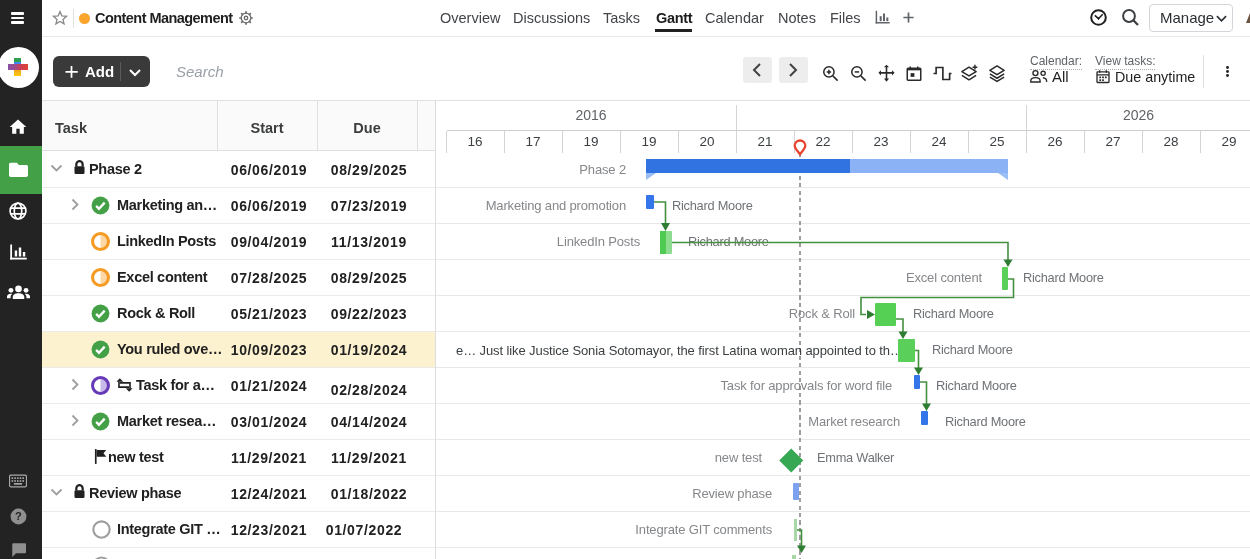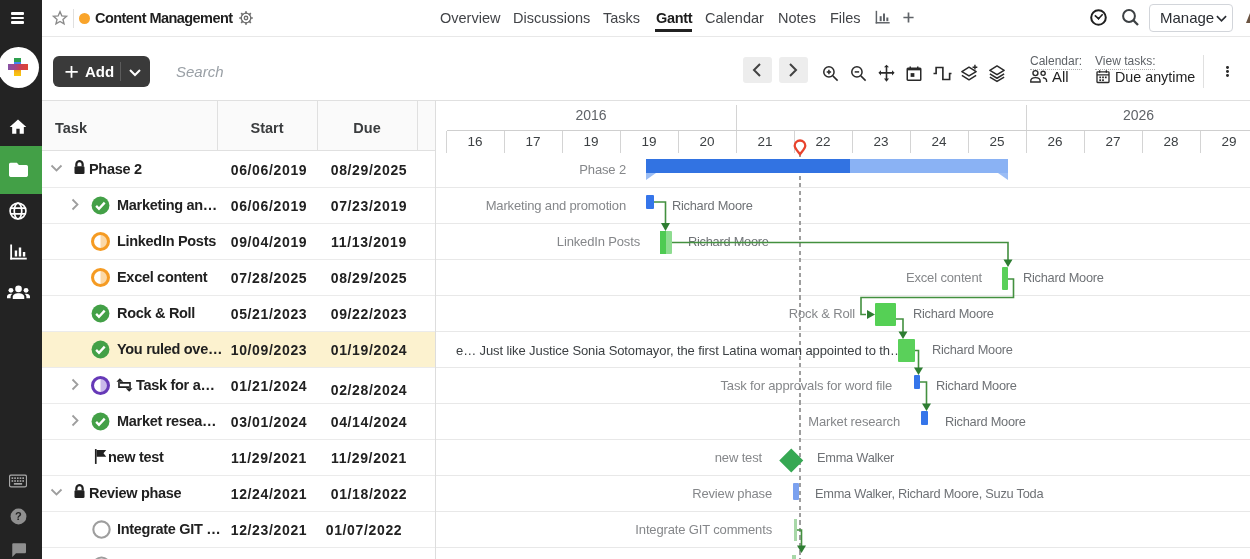--- a/index.html
+++ b/index.html
@@ -477,21 +477,20 @@
     <div class="g-label" style="right:478px;top:421px">Integrate GIT comments</div>
 
     <div class="g-assignee" style="left:236px;top:97px">Richard Moore</div>
     <div class="g-assignee" style="left:252px;top:133px">Richard Moore</div>
     <div class="g-assignee" style="left:587px;top:169px">Richard Moore</div>
     <div class="g-assignee" style="left:477px;top:205px">Richard Moore</div>
     <div class="g-assignee" style="left:496px;top:241px">Richard Moore</div>
     <div class="g-assignee" style="left:500px;top:277px">Richard Moore</div>
     <div class="g-assignee" style="left:509px;top:313px">Richard Moore</div>
     <div class="g-assignee" style="left:381px;top:349px">Emma Walker</div>
-    <div class="g-assignee" style="left:379px;top:385px">Emma Walker, Richard Moore, Suzu Toda</div>
 
     <svg class="abs" style="left:0;top:0" width="815" height="459" viewBox="0 0 815 459">
       <g fill="none" stroke="#43903f" stroke-width="1.6">
         <path d="M217.5 101H229.5V123"></path>
         <path d="M235.5 141.5H572V159"></path>
         <path d="M571.5 178H577.5V196.5H425V213.5H430"></path>
         <path d="M460 218H467V231"></path>
         <path d="M479 249.5H482.5V267"></path>
         <path d="M483.5 281H490.5V303"></path>
         <path d="M361 429H365.5V445"></path>

